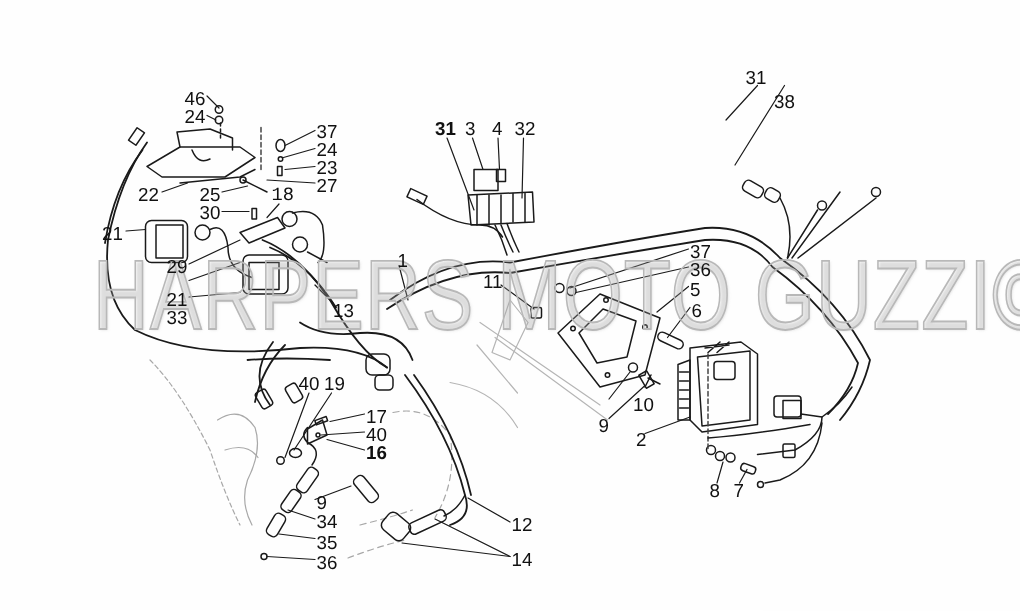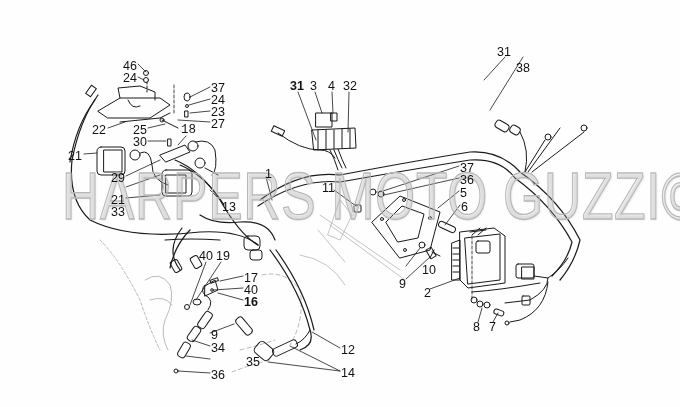--- a/index.html
+++ b/index.html
@@ -250,17 +250,17 @@
       <div class="callout" style="left: 473px; top: 321px;">8</div>
       <div class="callout" style="left: 489px; top: 321px;">7</div>
       <div class="callout" style="left: 199px; top: 250px;">40</div>
       <div class="callout" style="left: 216px; top: 250px;">19</div>
       <div class="callout" style="left: 244px; top: 272px;">17</div>
       <div class="callout" style="left: 244px; top: 284px;">40</div>
       <div class="callout" style="left: 244px; top: 296px; font-weight: bold;">16</div>
       <div class="callout" style="left: 211px; top: 329px;">9</div>
       <div class="callout" style="left: 211px; top: 342px;">34</div>
       <div class="callout" style="left: 341px; top: 344px;">12</div>
-      <div class="callout" style="left: 211px; top: 356px; margin-left: 35px;">35</div>
+      <div class="callout" style="left: 211px; top: 356px;">35</div>
       <div class="callout" style="left: 341px; top: 367px;">14</div>
       <div class="callout" style="left: 211px; top: 369px;">36</div>
     </div>
 </div>
 
 </body></html>

